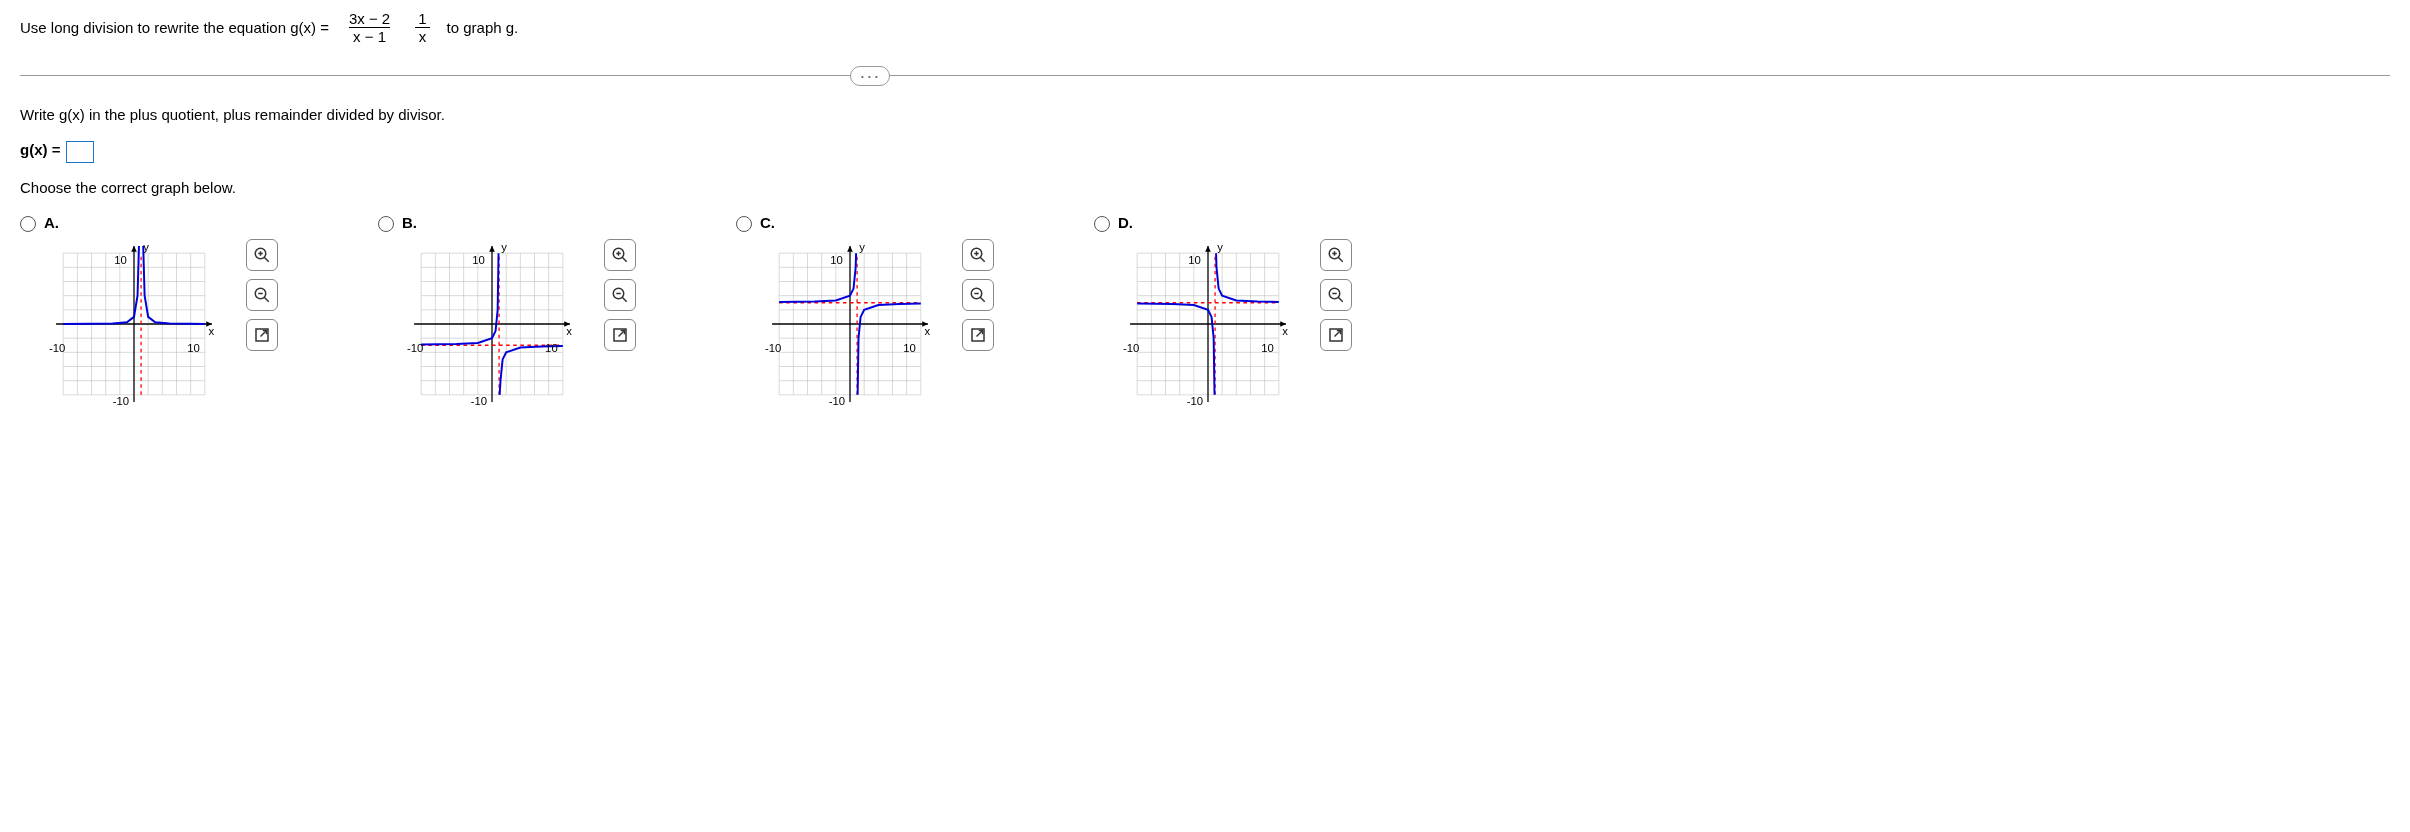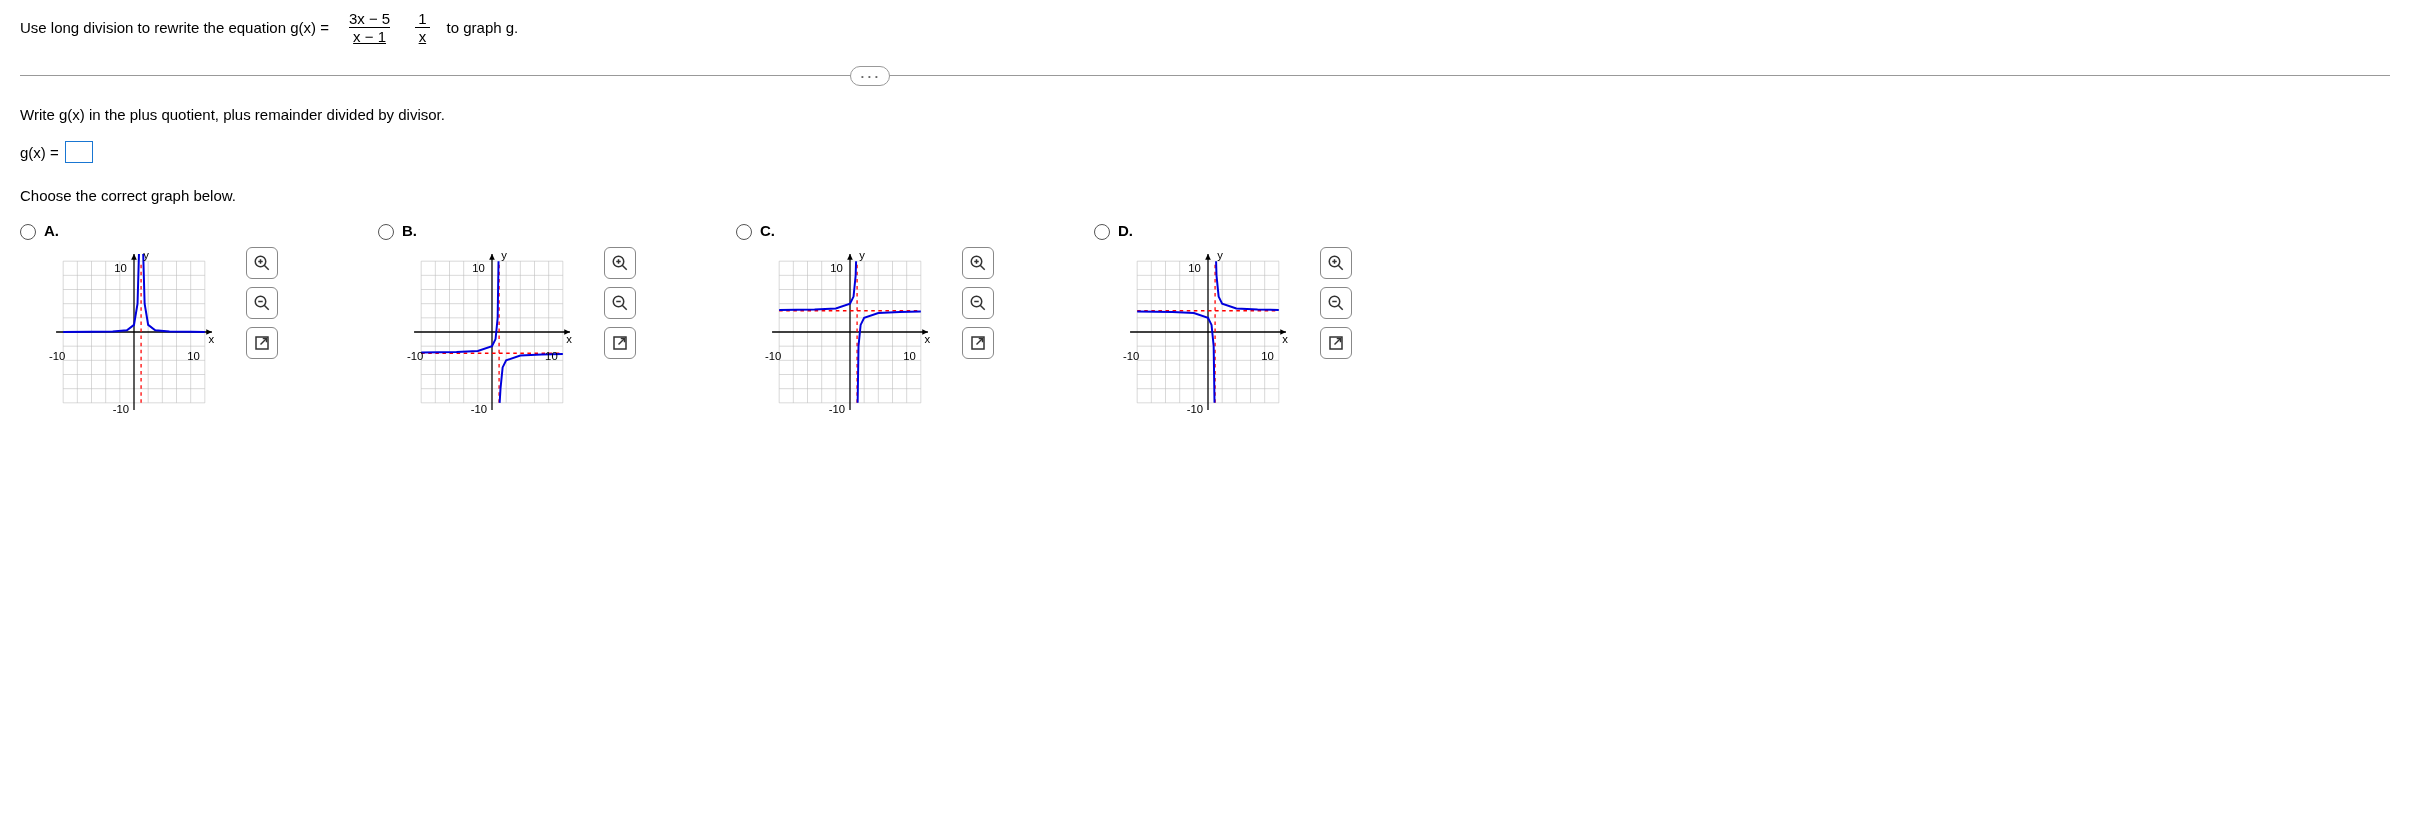--- a/index.html
+++ b/index.html
@@ -22,21 +22,20 @@
       display: inline-flex;
       flex-direction: column;
       align-items: center;
       vertical-align: middle;
       margin: 0 4px;
     }
     .fraction .num { padding: 0 4px; }
     .fraction .den {
       border-top: 1px solid #000;
       padding: 0 4px;
-      text-decoration: underline;
     }
     .divider {
       border: none;
       border-top: 1px solid #999;
       margin-bottom: 30px;
       position: relative;
     }
     .divider-pill {
       position: absolute;
       left: 830px;
@@ -50,23 +49,24 @@
       align-items: center;
       justify-content: center;
       font-size: 8px;
       color: #666;
       letter-spacing: 1px;
       cursor: pointer;
     }
     .sub-question { margin-bottom: 18px; }
     .answer-line {
       display: flex;
-      align-items: center;
+      align-items: flex-start;
       gap: 6px;
-      margin-bottom: 24px;
+      margin-bottom: 16px;
+      font-weight: bold;
     }
     .answer-box {
       width: 28px;
       height: 22px;
       border: 1px solid #1976d2;
       background: #fff;
     }
     .choices {
       display: flex;
       gap: 100px;
@@ -112,21 +112,21 @@
       cursor: pointer;
     }
     .tool-btn svg { width: 18px; height: 18px; }
   </style>
 </head>
 <body>
 
 <div class="question-text">
   <span>Use long division to rewrite the equation g(x) =</span>
   <span class="fraction">
-    <span class="num">3x − 5</span>
+    <span class="num">3x − 2</span>
     <span class="den">x − 1</span>
   </span>
   <span class="fraction">
     <span class="num">1</span>
     <span class="den">x</span>
   </span>
   <span>to graph g.</span>
 </div>
 
 <div class="divider">

